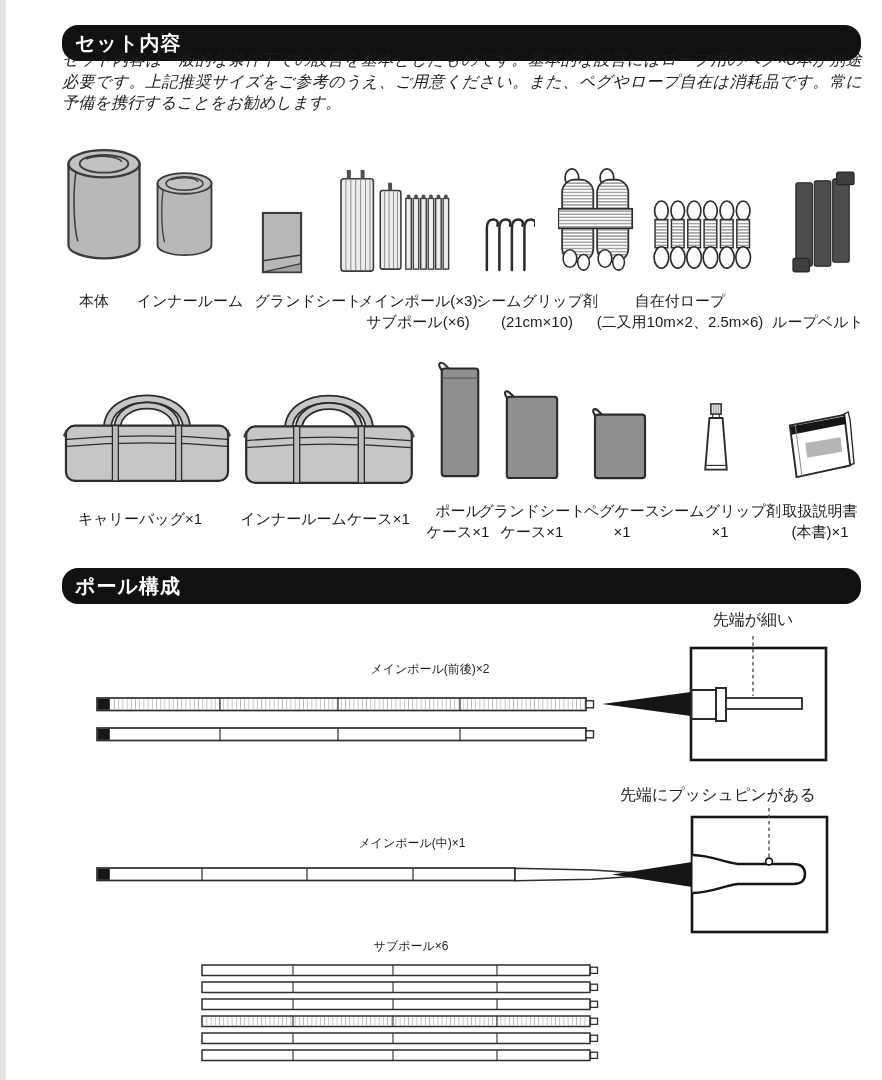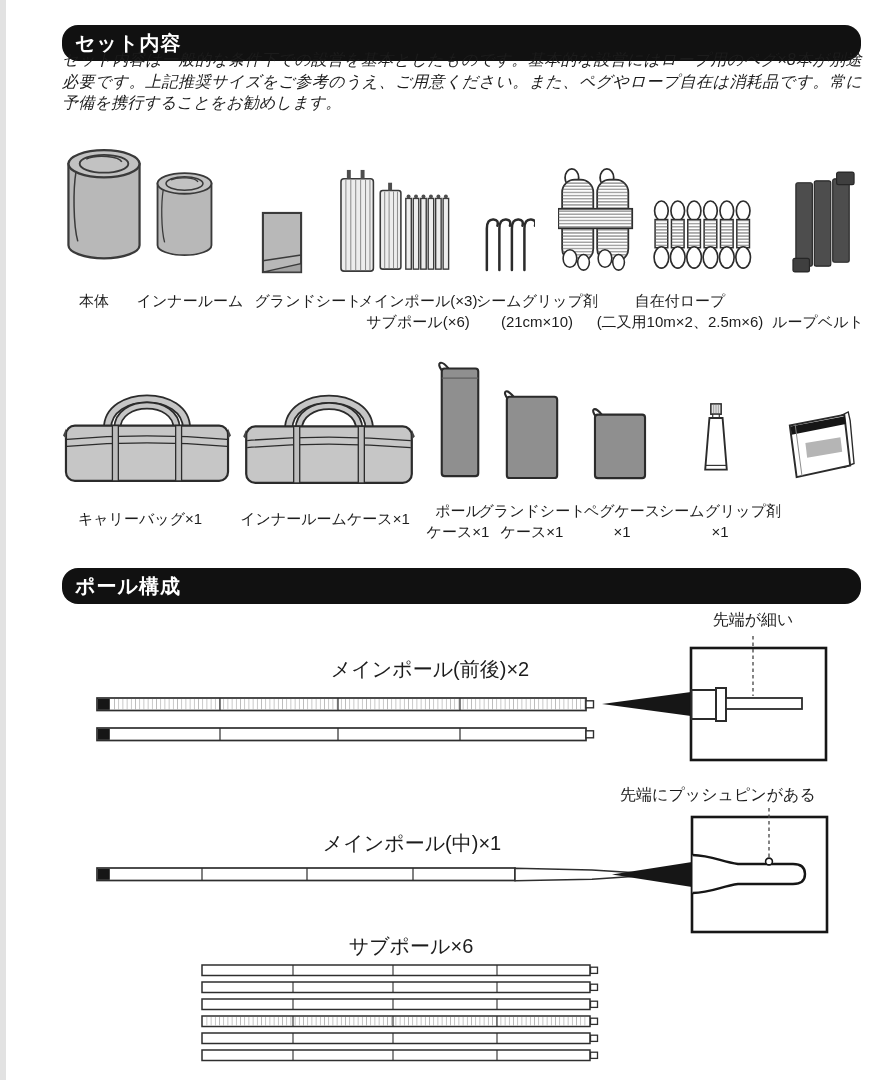--- a/index.html
+++ b/index.html
@@ -6,21 +6,21 @@
   #page{position:relative;width:882px;height:1080px;background:#ffffff;overflow:hidden;
         font-family:"Liberation Sans","DejaVu Sans",sans-serif;color:#1c1c1c;}
   .edge{position:absolute;left:0;top:0;width:6px;height:1080px;background:#e2e2e2;}
   .bar{position:absolute;left:62px;width:799px;height:36px;background:#111111;color:#ffffff;
        font-weight:bold;font-size:20px;line-height:36px;padding-left:13px;box-sizing:border-box;
        letter-spacing:1px;border-radius:16px;}
   .para{position:absolute;left:62px;top:49px;width:800px;font-size:16px;line-height:21.5px;
         letter-spacing:0.2px;text-align:justify;font-style:italic;}
   .lbl{position:absolute;font-size:15px;line-height:21px;text-align:center;white-space:nowrap;}
   .callout{position:absolute;font-size:16px;line-height:20px;text-align:center;white-space:nowrap;}
-  .diag-label{position:absolute;font-size:20px;line-height:20px;text-align:center;white-space:nowrap;}
+  .diag-label{position:absolute;font-size:12px;line-height:20px;text-align:center;white-space:nowrap;}
   svg{position:absolute;display:block;}
 </style>
 </head>
 <body>
 
 <div id="page">
   <div class="edge"></div>
 
   <div class="bar" style="top:25px;">
     <span>セット内容</span>
@@ -250,20 +250,24 @@
     <div>グランドシート</div>
     <div>ケース×1</div>
   </div>
   <div class="lbl" style="left:562px;top:500px;width:120px;">
     <div>ペグケース</div>
     <div>×1</div>
   </div>
   <div class="lbl" style="left:650px;top:500px;width:140px;">
     <div>シームグリップ剤</div>
     <div>×1</div>
+  </div>
+  <div class="lbl" style="left:760px;top:500px;width:120px;">
+    <div>取扱説明書</div>
+    <div>(本書)×1</div>
   </div>
 
   <div class="bar" style="top:568px;">
     <span>ポール構成</span>
   </div>
 
   <div class="callout" style="left:650px;top:610px;width:206px;">先端が細い</div>
   <div class="diag-label" style="left:280px;top:659px;width:300px;">メインポール(前後)×2</div>
   <svg style="left:62px;top:606px;" width="800" height="168" viewBox="0 0 800 168">
     <defs>

